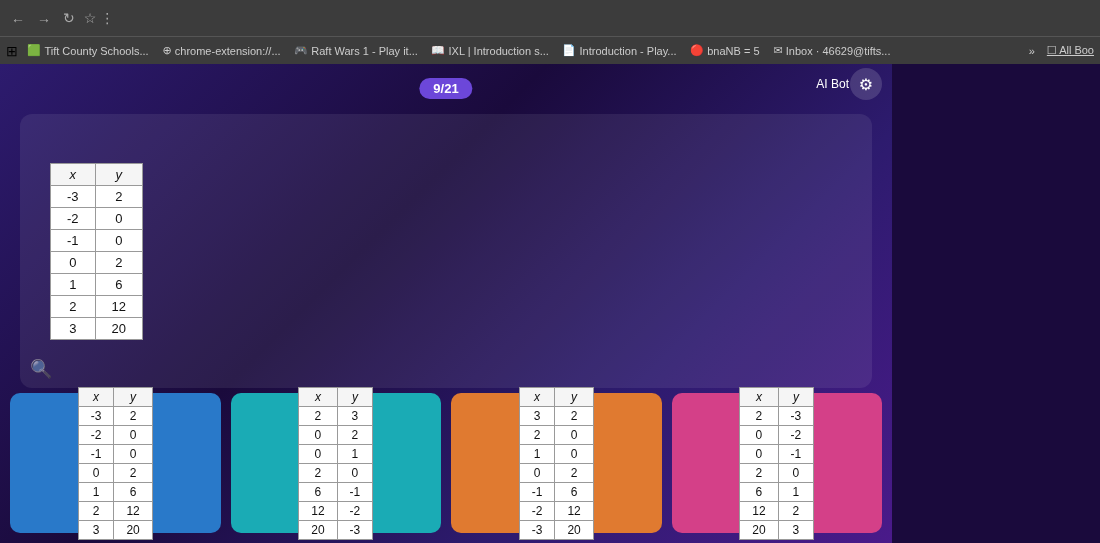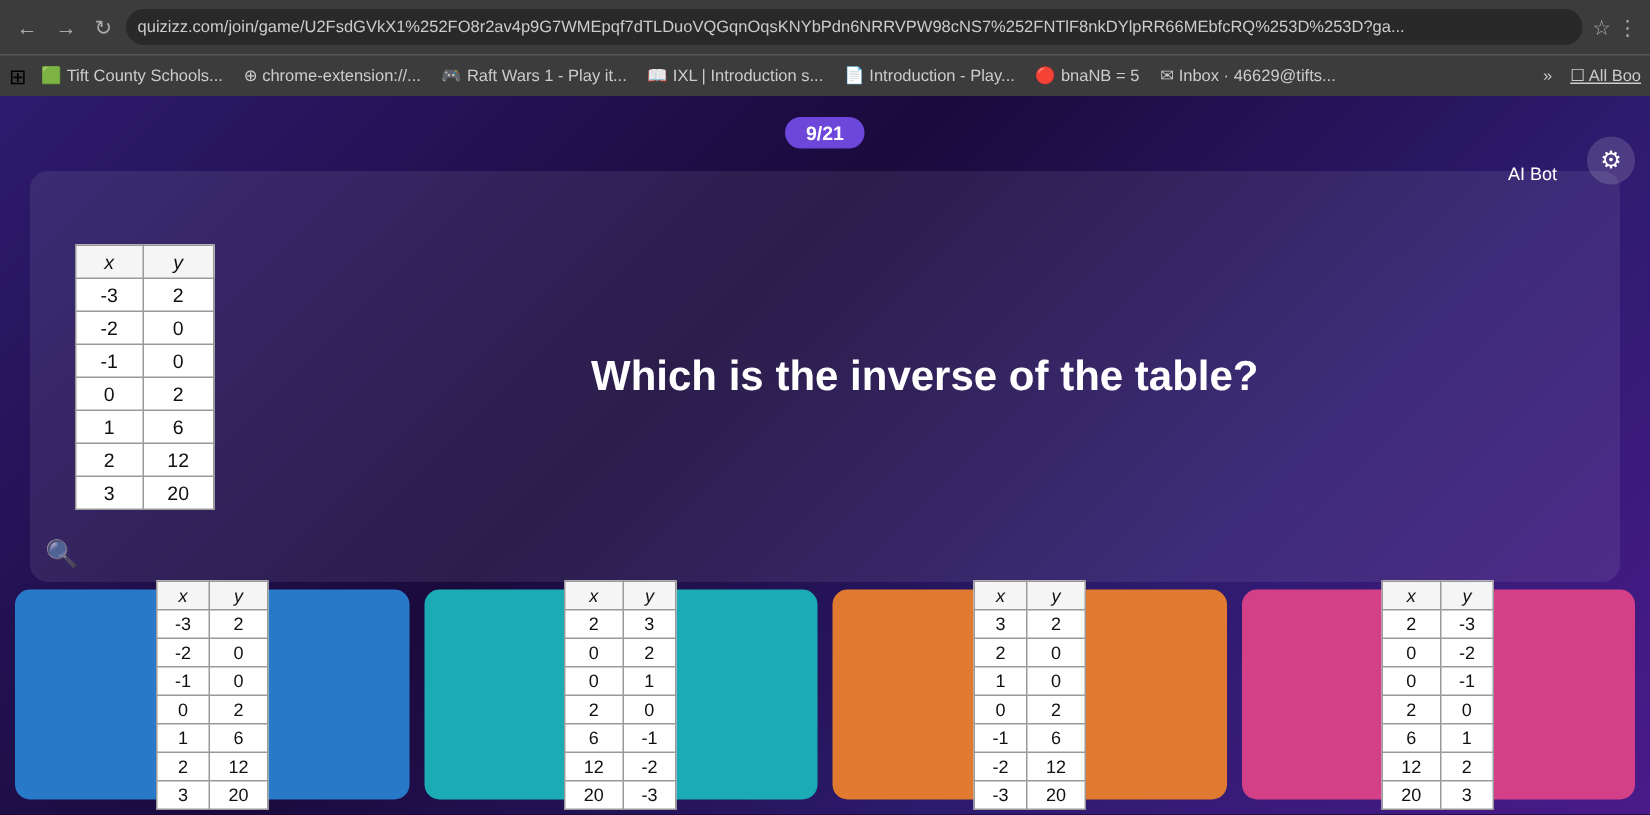--- a/index.html
+++ b/index.html
@@ -82,36 +82,36 @@
     }
     .bookmark-all {
       color: #ccc;
       font-size: 11px;
       white-space: nowrap;
       text-decoration: underline;
     }
 
     
     .game-area {
-      width: 1100px;
+      width: 892px;
       height: 479px;
       background: linear-gradient(135deg, #2d1b6e 0%, #1a0a3c 40%, #2d1b6e 70%, #4a1a8a 100%);
       position: relative;
       display: flex;
       flex-direction: column;
     }
 
     
     .top-bar {
       position: absolute;
-      top: 27px;
+      top: 4px;
       right: 10px;
       display: flex;
-      align-items: flex-end;
-      gap: 20px;
+      align-items: center;
+      gap: 1px;
     }
     .gear-btn {
       background: rgba(255,255,255,0.15);
       border: none;
       border-radius: 50%;
       width: 32px;
       height: 32px;
       display: flex;
       align-items: center;
       justify-content: center;
@@ -234,23 +234,20 @@
       background: #f5f5f5;
     }
   </style>
 </head>
 <body>
 
 <div class="browser-bar">
   <button class="nav-btn">←</button>
   <button class="nav-btn">→</button>
   <button class="nav-btn">↻</button>
-  <div class="url-bar">
-    <span>quizizz.com/join/game/U2FsdGVkX1%252FO8r2av4p9G7WMEpqf7dTLDuoVQGqnOqsKNYbPdn6NRRVPW98cNS7%252FNTlF8nkDYlpRR66MEbfcRQ%253D%253D?ga...</span>
-  </div>
   <div class="browser-actions">
     <span>☆</span>
     <span>⋮</span>
   </div>
 </div>
 
 <div class="bookmarks-bar">
   <span style="font-size:14px;">⊞</span>
   <div class="bookmark-item">
     <span>🟩</span>
@@ -333,21 +330,20 @@
               <td>12</td>
             </tr>
             <tr>
               <td>3</td>
               <td>20</td>
             </tr>
           </tbody>
       </table>
     </div>
 
-    <div class="question-text">Which is the inverse of the table?</div>
 
     <div class="zoom-icon" style="position:absolute;bottom:8px;left:10px;">
       <span>🔍</span>
     </div>
   </div>
 
   <div class="answers-row">
 
     <div class="answer-card blue">
       <table class="answer-table">

